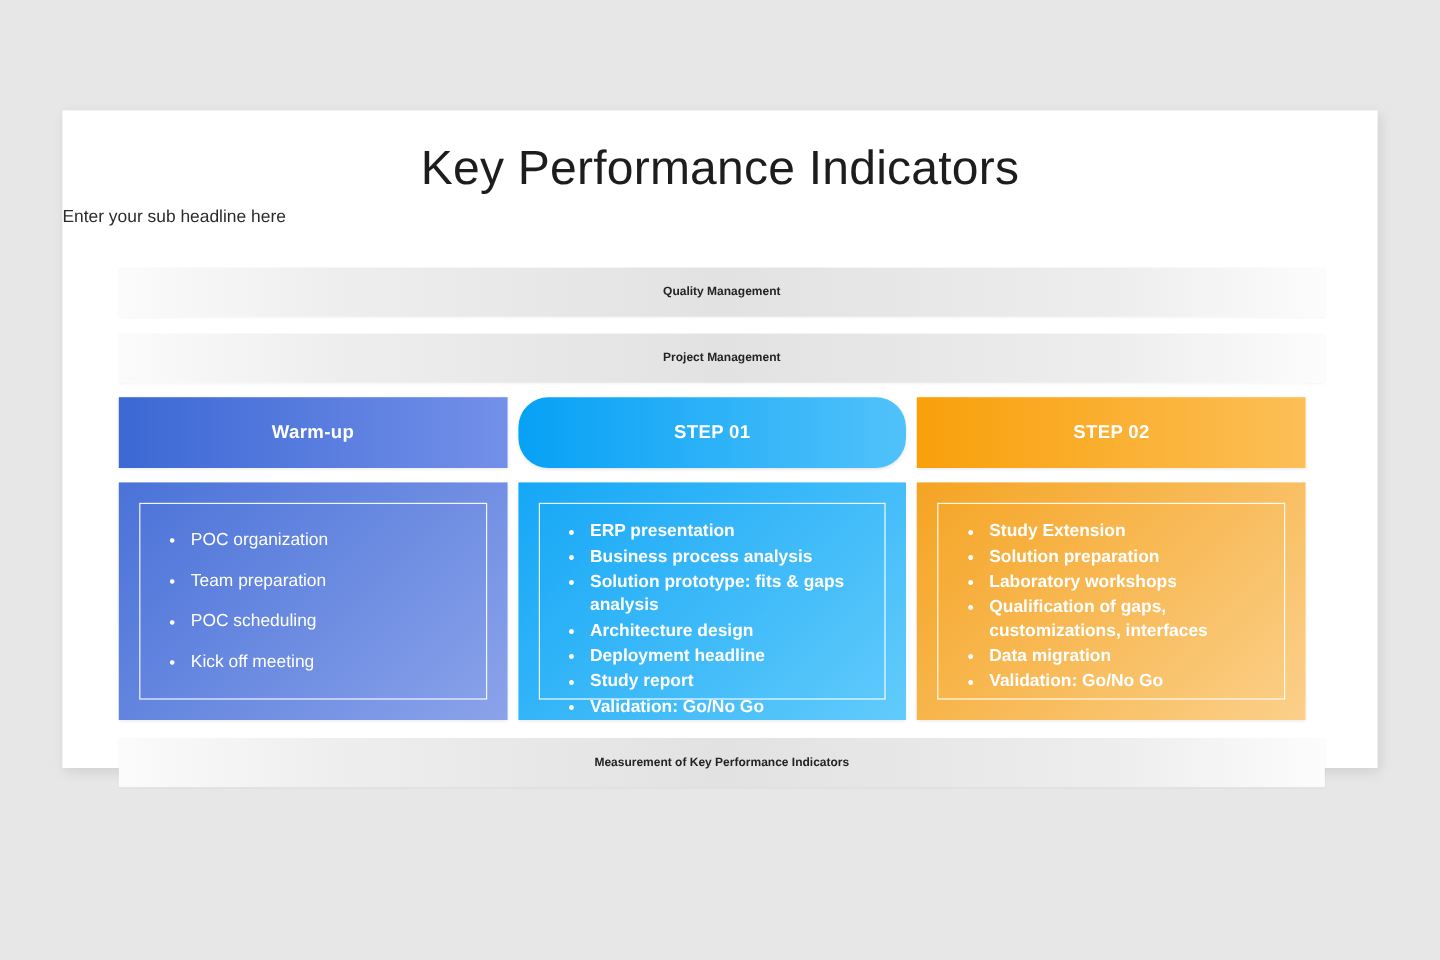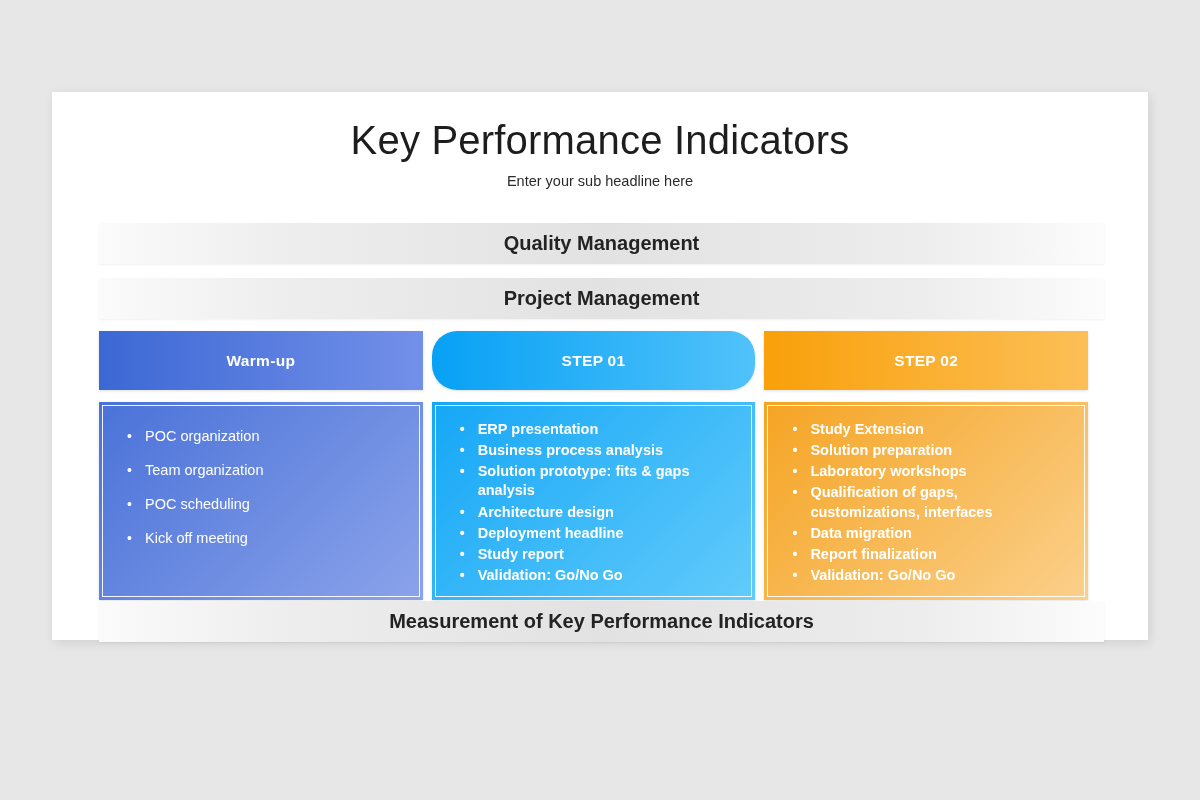--- a/index.html
+++ b/index.html
@@ -36,48 +36,48 @@
     font-weight: 400;
     color: #1d1d1d;
     letter-spacing: 0.2px;
     line-height: 1.1;
   }
   .subtitle {
     position: absolute;
     left: 0;
     top: 81px;
     width: 1096px;
-    text-align: center;
+    text-align: left;
     font-size: 14.5px;
     font-weight: 400;
     color: #2b2b2b;
   }
 
   
   .gray-bar {
     position: absolute;
     left: 47px;
     width: 1005px;
     height: 41px;
     display: flex;
     align-items: center;
     justify-content: center;
     background: linear-gradient(to right,
                 #fbfbfb 0%, #eeeeee 18%, #e2e2e2 50%,
                 #ededed 82%, #fcfcfc 100%);
     box-shadow: 0 1px 2px rgba(0,0,0,0.06);
   }
   .gray-bar span {
-    font-size: 20px;
+    font-size: 10px;
     font-weight: bold;
     color: #232323;
   }
   .bar-quality  { top: 131px; }
   .bar-project  { top: 186px; }
-  .bar-footer   { top: 509px; }
+  .bar-footer   { top: 523px; }
 
   
   .columns {
     position: absolute;
     left: 47px;
     top: 239px;
     width: 1005px;
     display: flex;
     gap: 9px;
   }
@@ -95,21 +95,21 @@
     box-shadow: 0 1px 3px rgba(0,0,0,0.13);
   }
   .col-head.warm  { background: linear-gradient(to right, #3c68d4 0%, #7390e9 100%); }
   .col-head.s1    { background: linear-gradient(to right, #07a1f5 0%, #51c2fa 100%); border-radius: 25px; }
   .col-head.s2    { background: linear-gradient(to right, #f9a00a 0%, #fcbf57 100%); }
 
   .col-body {
     margin-top: 12px;
     height: 198px;
     box-sizing: border-box;
-    padding: 3px;
+    padding: 17px;
     box-shadow: 0 1px 3px rgba(0,0,0,0.13);
   }
   .col-body.warm { background: linear-gradient(135deg, #4a72d8 0%, #8ba3ea 100%); }
   .col-body.s1   { background: linear-gradient(135deg, #15a7f6 0%, #62cbfb 100%); }
   .col-body.s2   { background: linear-gradient(135deg, #f5a423 0%, #fbd08b 100%); }
 
   .col-inner {
     height: 100%;
     box-sizing: border-box;
     border: 1.5px solid rgba(255,255,255,0.92);
@@ -164,21 +164,21 @@
   <div class="columns">
 
     <div class="col">
       <div class="col-head warm">
         <span>Warm-up</span>
       </div>
       <div class="col-body warm">
         <div class="col-inner warm">
           <ul class="bullets">
             <li>POC organization</li>
-            <li>Team organization</li>
+            <li>Team preparation</li>
             <li>POC scheduling</li>
             <li>Kick off meeting</li>
           </ul>
         </div>
       </div>
     </div>
 
     <div class="col">
       <div class="col-head s1">
         <span>STEP 01</span>
@@ -203,21 +203,20 @@
         <span>STEP 02</span>
       </div>
       <div class="col-body s2">
         <div class="col-inner s2">
           <ul class="bullets">
             <li>Study Extension</li>
             <li>Solution preparation</li>
             <li>Laboratory workshops</li>
             <li>Qualification of gaps, customizations, interfaces</li>
             <li>Data migration</li>
-            <li>Report finalization</li>
             <li>Validation: Go/No Go</li>
           </ul>
         </div>
       </div>
     </div>
 
   </div>
 
   <div class="gray-bar bar-footer">
     <span>Measurement of Key Performance Indicators</span>

